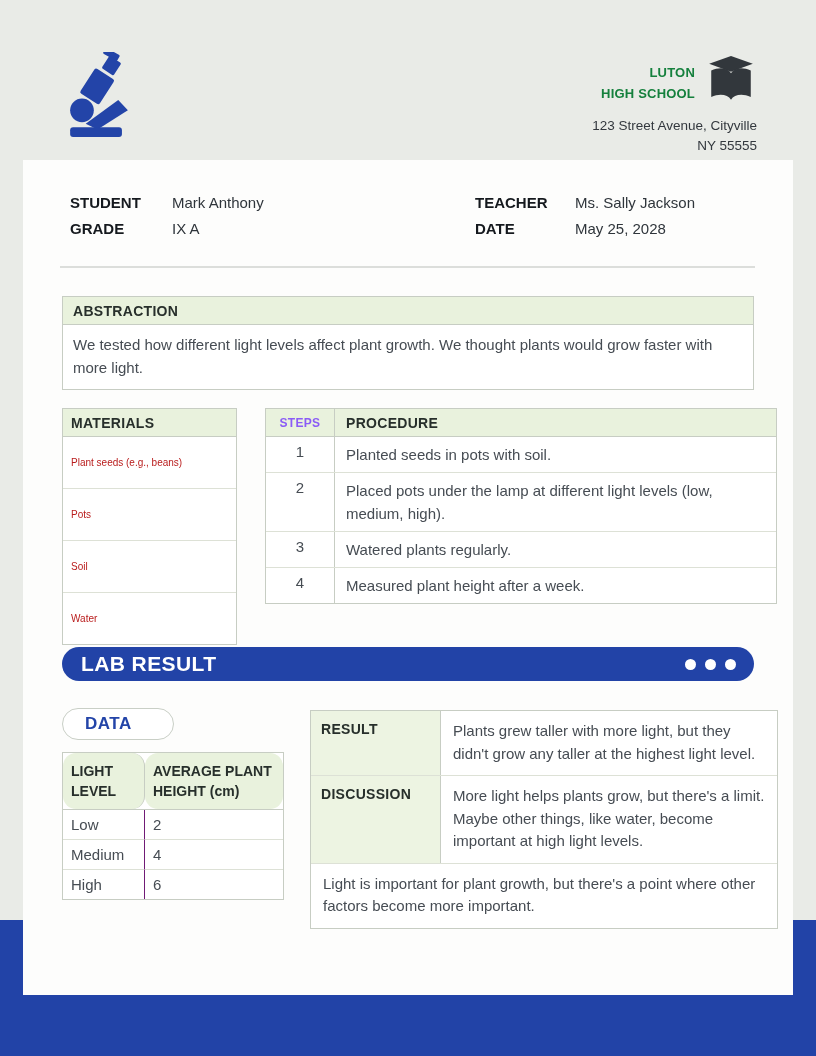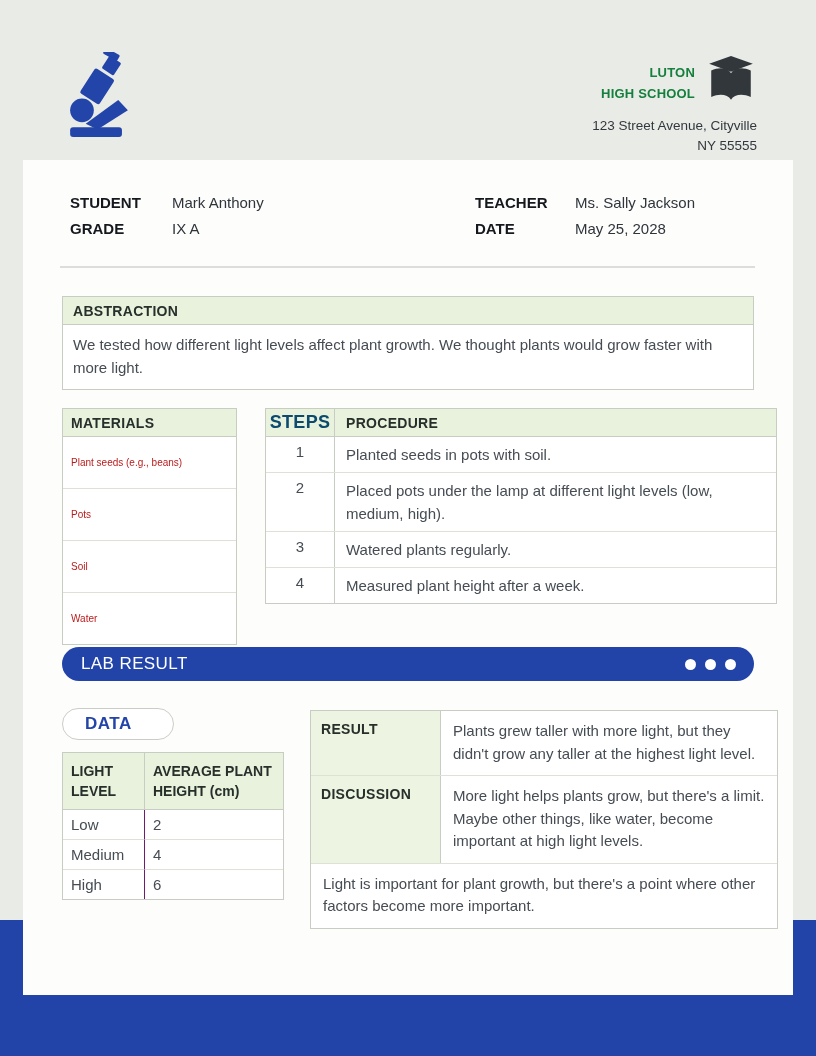--- a/index.html
+++ b/index.html
@@ -52,47 +52,47 @@
   .materials { left:39px; top:248px; width:175px; }
   .materials .sec-head { height:28px; padding-left:8px; }
   .materials .mrow {
     padding:14px 8px; font-size:10px; line-height:23px; color:#b91c1c;
     border-bottom:1px solid #dde1d6;
   }
   .materials .mrow:last-child { border-bottom:none; }
   
   .steps { left:242px; top:248px; width:512px; }
   .steps .head-row { display:flex; background:#e9f2dd; border-bottom:1px solid #c7cdc3; height:28px; }
-  .steps .head-step { width:69px; border-right:1px solid #c7cdc3; display:flex; align-items:center; justify-content:center; font-weight:bold; font-size:18px; color:#0c4a6e; letter-spacing:0.3px;}
+  .steps .head-step { width:69px; border-right:1px solid #c7cdc3; display:flex; align-items:center; justify-content:center; font-weight:bold; font-size:12px; color:#8b5cf6; letter-spacing:0.3px;}
   .steps .head-proc { flex:1; display:flex; align-items:center; padding-left:11px; font-weight:bold; font-size:14px; color:#272f2b; letter-spacing:0.3px;}
   .steps .srow { display:flex; border-bottom:1px solid #dde1d6; }
   .steps .srow:last-child { border-bottom:none; }
   .steps .c-step { width:69px; border-right:1px solid #c7cdc3; text-align:center; padding:6px 0; font-size:15px; color:#464c53; }
   .steps .c-proc { flex:1; padding:6px 12px 6px 11px; font-size:15px; line-height:23px; color:#464c53; }
   
   .banner {
     position:absolute; left:39px; top:487px; width:692px; height:34px;
     background:#2243a7; border-radius:17px;
     display:flex; align-items:center; justify-content:space-between;
     padding:0 18px 0 19px;
   }
-  .banner-label { color:#fff; font-weight:normal; font-size:17px; letter-spacing:0.4px; }
+  .banner-label { color:#fff; font-weight:bold; font-size:21px; letter-spacing:0.4px; }
   .banner-dots { display:flex; gap:9px; }
   .banner-dots i { width:11px; height:11px; border-radius:50%; background:#fff; display:block; }
   
   .data-pill {
     position:absolute; left:39px; top:548px; width:112px; height:32px;
     background:#fff; border:1.5px solid #c9cfc6; border-radius:16px;
     display:flex; align-items:center; padding-left:22px;
   }
   .data-pill span { color:#2344a8; font-weight:bold; font-size:17px; letter-spacing:0.5px; }
   
   .data-table { left:39px; top:592px; width:222px; }
   .data-table .drow { display:flex; }
-  .data-table .dh { background:#e9f2dd; font-weight:bold; font-size:14px; color:#272f2b; line-height:20px; padding:8px 8px; }
+  .data-table .dh { background:#e9f2dd; font-weight:bold; font-size:14px; color:#272f2b; line-height:20px; padding:8px 8px;border-radius:13px; }
   .data-table .dh1 { width:82px; border-right:1px solid #c7cdc3; }
   .data-table .dh2 { flex:1; }
   .data-table .dbody { border-bottom:1px solid #dde1d6; }
   .data-table .drow:last-child .dbody { border-bottom:none; }
   .data-table .dc { font-size:15px; color:#464c53; padding:6px 8px; }
   .data-table .dc1 { width:82px; border-right:1px solid #701a75; }
   .data-table .dc2 { flex:1; }
   .data-table .head-sep { border-bottom:1px solid #c7cdc3; }
   
   .findings { left:287px; top:550px; width:468px; }

